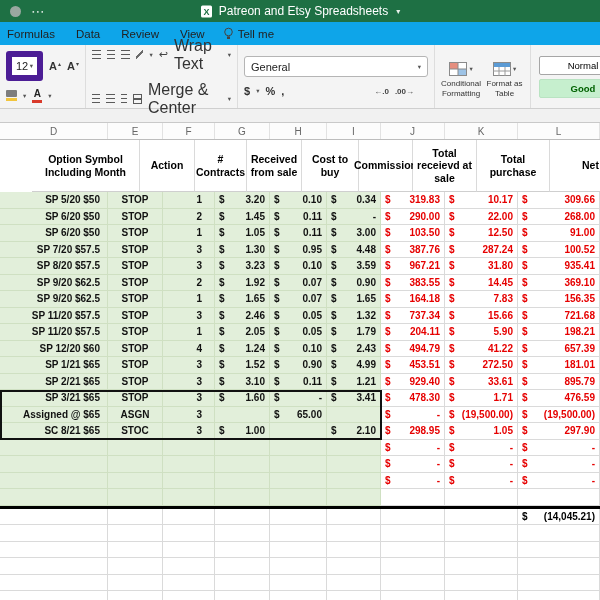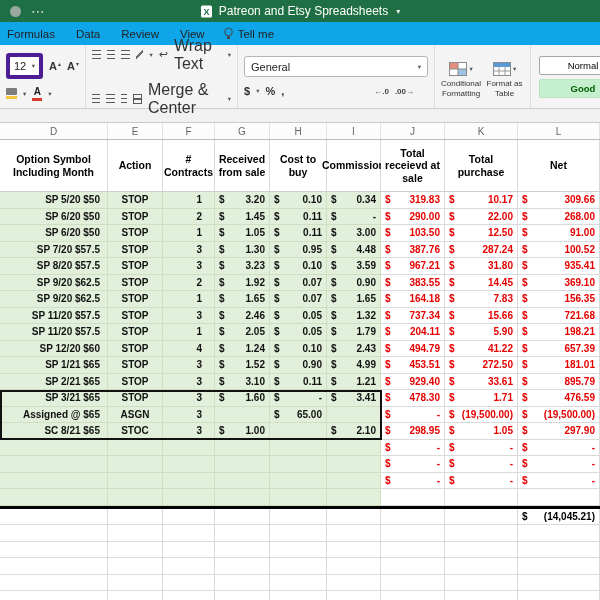--- a/index.html
+++ b/index.html
@@ -20,21 +20,21 @@
            font-size:11.5px;color:#222;}
   .menu-tab{padding:2px 3px;cursor:default;}
   .tellme{display:flex;align-items:center;gap:4px;}
 
   
   .ribbon{height:63px;background:#f4f4f4;border-bottom:1px solid #cfcfcf;display:flex;align-items:stretch;}
   .rgroup{display:flex;flex-direction:column;justify-content:center;gap:8px;padding:0 6px;
           border-right:1px solid #ddd;box-sizing:border-box;}
   .rrow{display:flex;align-items:center;gap:6px;}
   .cv{font-size:6.5px;color:#555;}
-  .sizebox{width:34px;height:18px;background:#fff;border:4px solid #4c1d95;border-radius:3px;
+  .sizebox{width:34px;height:18px;background:#fff;border:6px solid #4c1d95;border-radius:3px;
            display:flex;align-items:center;justify-content:space-between;padding:0 4px;font-size:11px;color:#222;}
   .ticon{font-size:11px;font-weight:600;color:#333;display:flex;align-items:flex-start;gap:1px;}
   .tri{font-size:6px;color:#444;}
   .stack{display:flex;flex-direction:column;align-items:center;gap:1px;}
   .sq{width:11px;height:7px;background:#7d7d7d;border-radius:1px;}
   .ybar{width:11px;height:3px;background:#f2c53d;}
   .fcA{font-size:10px;font-weight:700;color:#222;line-height:1;}
   .rbar{width:10px;height:3px;background:#d93a2b;}
   .li{width:13px;height:9px;background:repeating-linear-gradient(to bottom,#5a5a5a 0 1.4px,transparent 1.4px 3.9px);}
   .li.short{width:9px;}
@@ -63,21 +63,21 @@
 
   
   .gapstrip{height:13px;background:#f1f1f1;border-bottom:1px solid #c9c9c9;}
   .sheet-grid{display:grid;grid-template-columns:108px 55px 52px 55px 57px 54px 64px 73px 82px;}
   .colheads{height:17px;background:#fcfcfc;border-bottom:1px solid #bdbdbd;box-sizing:border-box;}
   .ch{display:flex;align-items:center;justify-content:center;font-size:10px;color:#666;
       border-right:1px solid #e2e2e2;}
 
   
   .sheet{position:relative;height:460px;background:#fff;overflow:hidden;}
-  .header-row{height:52px;}
+  .header-row{height:52px;padding-left:32px;}
   .h-cell{font-weight:700;font-size:10.5px;color:#000;display:flex;align-items:center;justify-content:center;
           text-align:center;line-height:1.15;border-right:1px solid #dadada;border-bottom:1px solid #cfcfcf;
           background:#fff;padding:0 2px;box-sizing:border-box;white-space:pre-line;}
   .s-row{height:16.5px;}
   .cell{font-size:10px;font-weight:700;color:#111;display:flex;align-items:center;
         border-right:1px solid #dadada;border-bottom:1px solid #dadada;overflow:hidden;
         white-space:nowrap;box-sizing:border-box;}
   .green{background:#e2efda;border-right-color:#cfe0c2;border-bottom-color:#cfe0c2;}
   .right{justify-content:flex-end;padding-right:7px;}
   .center{justify-content:center;}

